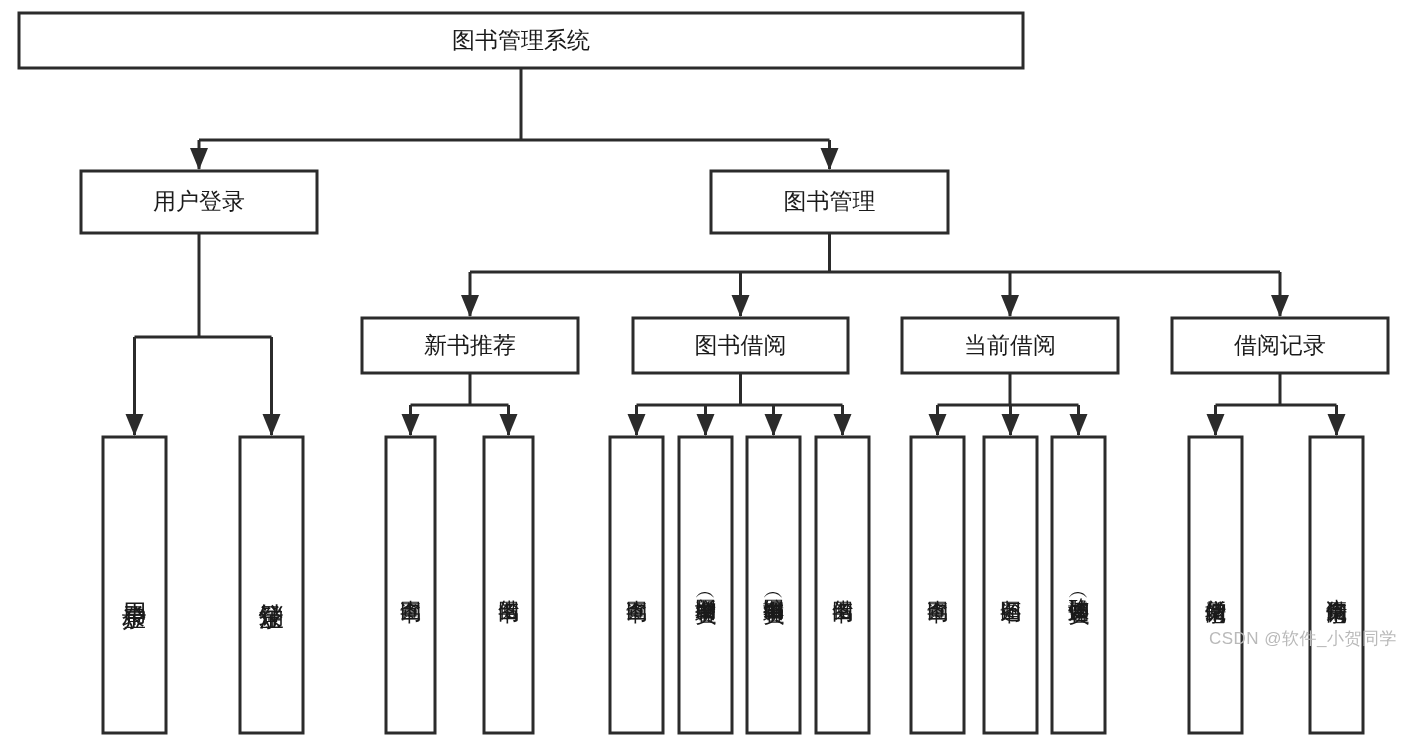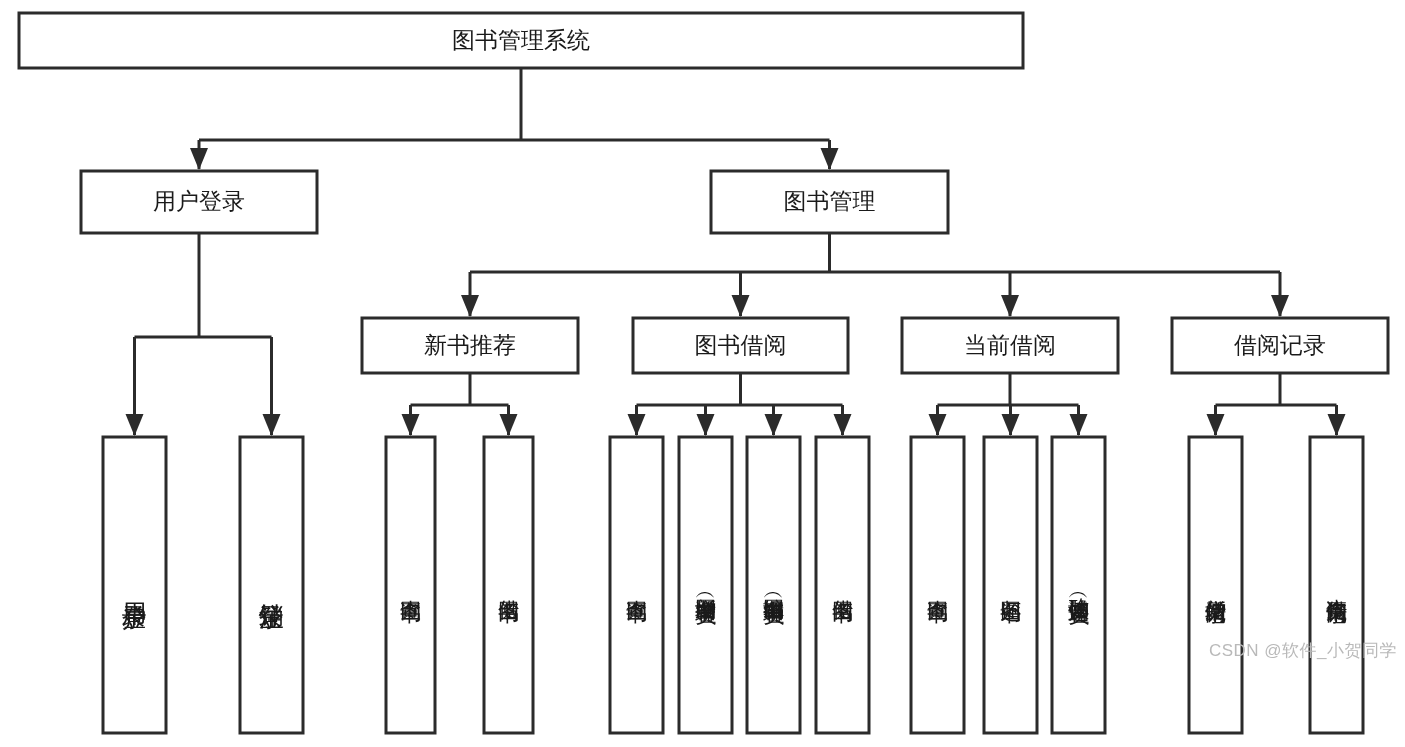--- a/index.html
+++ b/index.html
@@ -60,21 +60,21 @@
     display: flex;
     align-items: center;
     justify-content: center;
     letter-spacing: 1px;
     white-space: nowrap;
     pointer-events: none;
   }
   .watermark {
     position: absolute;
     right: 8px;
-    bottom: 6px;
+    bottom: 18px;
     font-family: "Liberation Sans", "DejaVu Sans", sans-serif;
     font-size: 17px;
     color: #b9b9b9;
     letter-spacing: 0.5px;
     white-space: nowrap;
   }
 </style>
 </head>
 <body>
 

